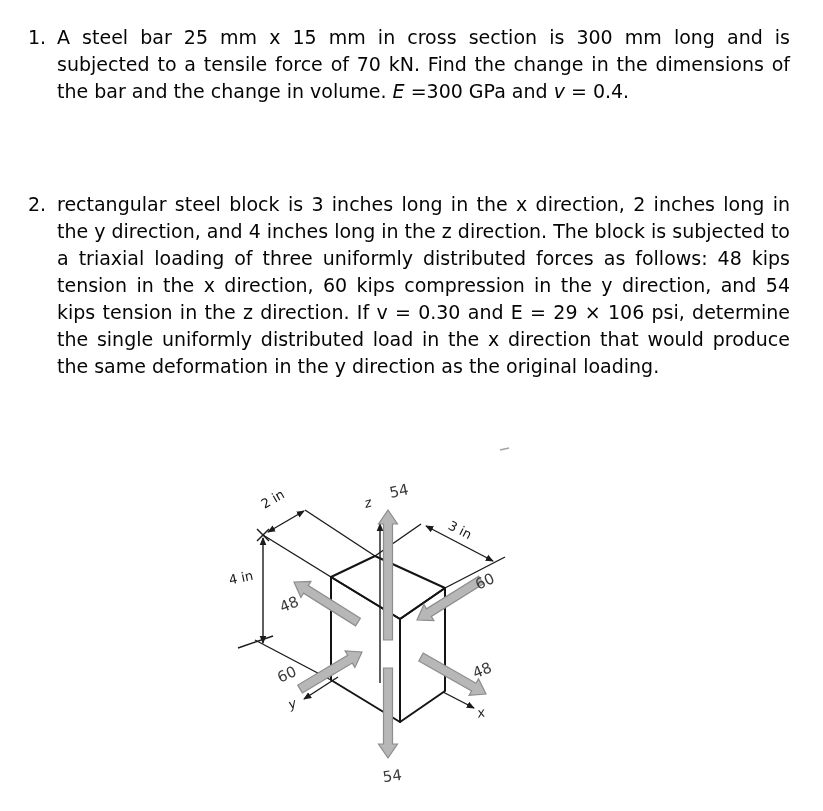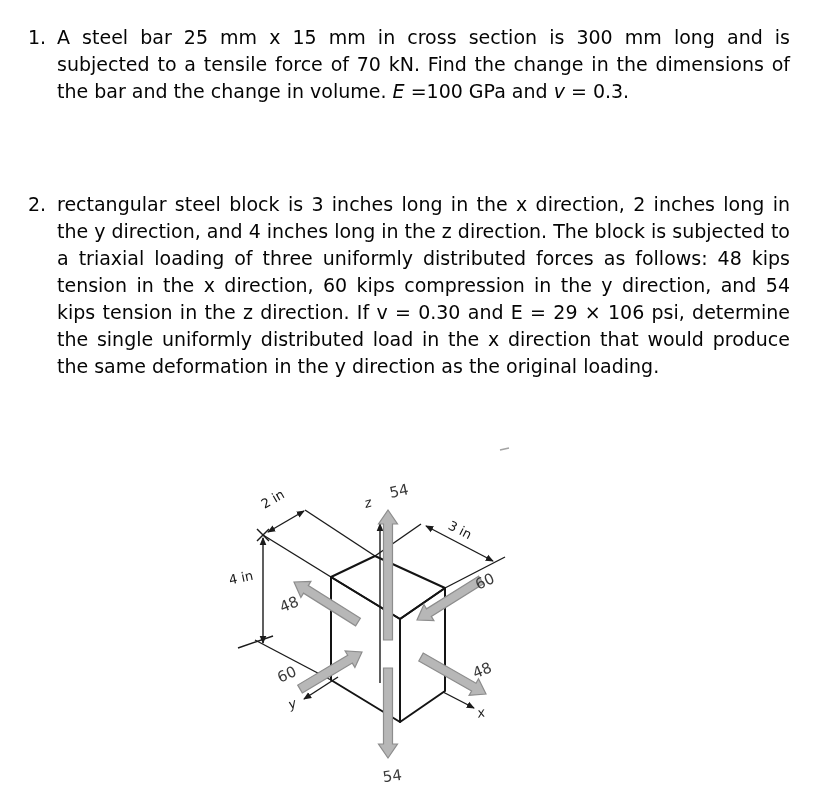--- a/index.html
+++ b/index.html
@@ -35,21 +35,21 @@
   svg .axlbl{font-size:13px;font-style:italic;fill:#222222;}
   svg .forcelbl{font-size:15px;fill:#3a3a3a;}
 </style>
 </head>
 <body>
 
 <div class="page">
 
   <div class="problem p1">
     <div class="num">1.</div>
-    <div class="ptxt"><span>A steel bar 25 mm x 15 mm in cross section is 300 mm long and is subjected to a tensile force of 70 kN. Find the change in the dimensions of the bar and the change in volume. </span><i>E</i><span> =100 GPa and </span><i>v</i><span> = 0.3.</span></div>
+    <div class="ptxt"><span>A steel bar 25 mm x 15 mm in cross section is 300 mm long and is subjected to a tensile force of 70 kN. Find the change in the dimensions of the bar and the change in volume. </span><i>E</i><span> =300 GPa and </span><i>v</i><span> = 0.4.</span></div>
   </div>
 
   <div class="problem p2">
     <div class="num">2.</div>
     <div class="ptxt"><span>rectangular steel block is 3 inches long in the x direction, 2 inches long in the y direction, and 4 inches long in the z direction. The block is subjected to a triaxial loading of three uniformly distributed forces as follows: 48 kips tension in the x direction, 60 kips compression in the y direction, and 54 kips tension in the z direction. If v = 0.30 and E = 29 × 106 psi, determine the single uniformly distributed load in the x direction that would produce the same deformation in the y direction as the original loading.</span></div>
   </div>
 
   <div class="figure">
     <svg width="320" height="360" viewBox="0 0 320 360">
       <defs>

